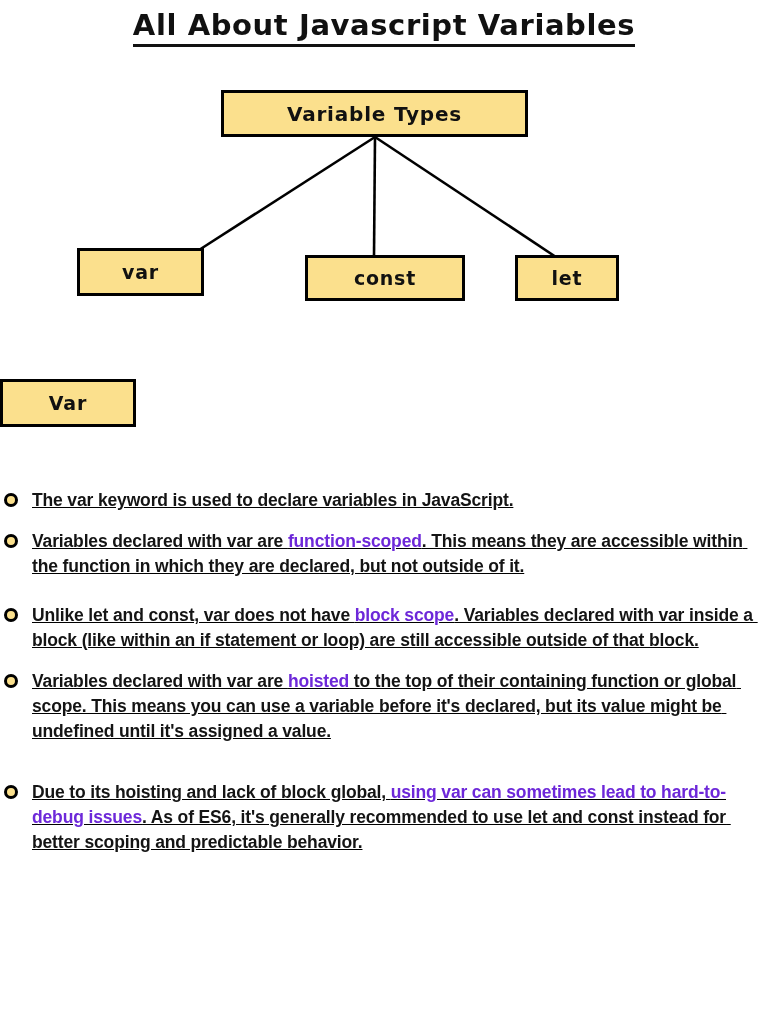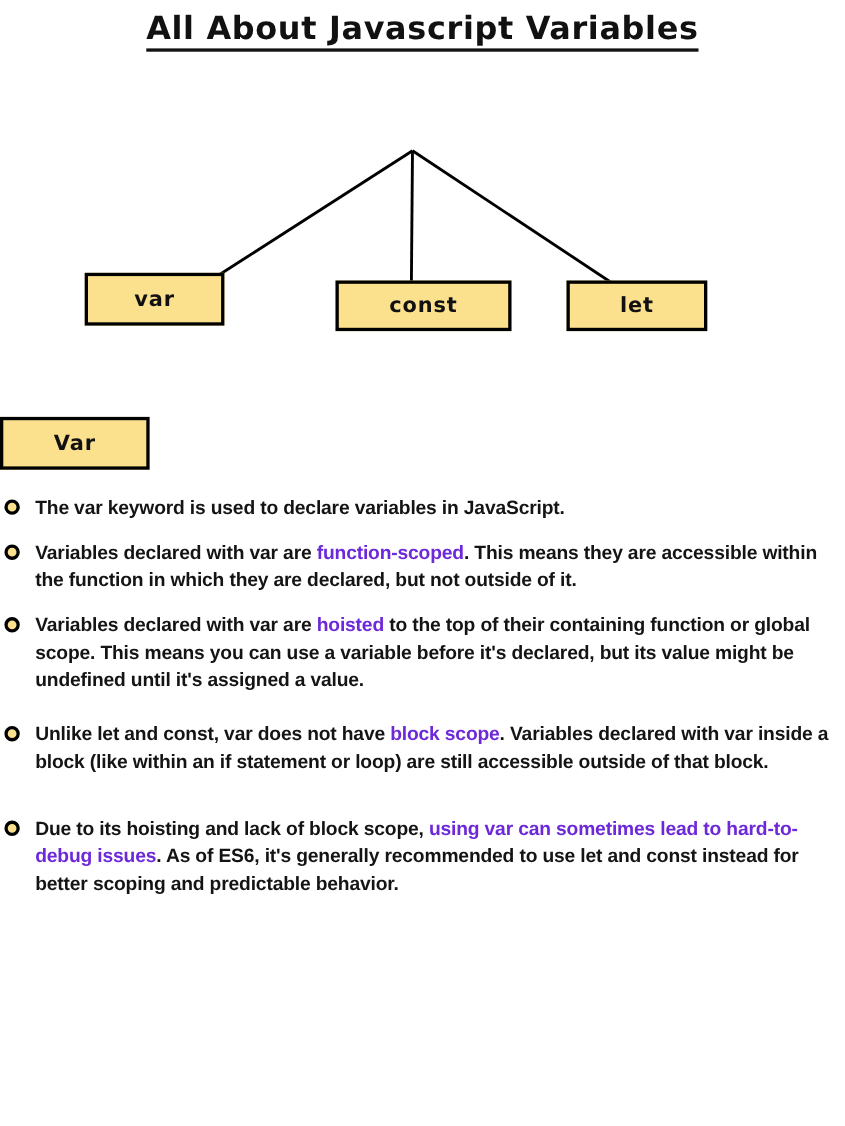--- a/index.html
+++ b/index.html
@@ -82,21 +82,21 @@
   }
   #node-const {
     left: 305px;
     top: 255px;
     width: 160px;
     height: 46px;
   }
   #node-let {
     left: 515px;
     top: 255px;
-    width: 128px;
+    width: 104px;
     height: 46px;
     text-align: right;
   }
 
   
   #section-box {
     position: absolute;
     left: 0px;
     top: 379px;
     width: 136px;
@@ -111,22 +111,23 @@
     font-size: 19px;
     font-weight: bold;
     letter-spacing: 0.8px;
     color: #111111;
   }
 
   
   .bullet-list {
     position: absolute;
     left: 0px;
-    top: 449px;
-    width: 768px;
+    top: 488px;
+    width: 768px;
+    text-decoration: underline;
   }
   .bullet-item {
     position: relative;
     padding-left: 32px;
     margin-bottom: 16px;
   }
   .bullet-marker {
     position: absolute;
     left: 4px;
     top: 5px;
@@ -176,20 +177,23 @@
 
     <svg class="diagram-svg" viewBox="0 0 768 330">
 
       <line x1="375" y1="137" x2="199" y2="250" stroke="#000000" stroke-width="2.6"></line>
 
       <line x1="375" y1="137" x2="374" y2="256" stroke="#000000" stroke-width="2.6"></line>
 
       <line x1="375" y1="137" x2="556" y2="257" stroke="#000000" stroke-width="2.6"></line>
     </svg>
 
+    <div class="node-box" id="node-root">
+      <span>Variable Types</span>
+    </div>
 
     <div class="node-box" id="node-var">
       <span>var</span>
     </div>
 
     <div class="node-box" id="node-const">
       <span>const</span>
     </div>
 
     <div class="node-box" id="node-let">
@@ -207,30 +211,30 @@
     <div class="bullet-item" id="bullet-1">
       <span class="bullet-marker"></span>
       <div class="bullet-text"><span>The var keyword is used to declare variables in JavaScript.</span></div>
     </div>
 
     <div class="bullet-item" id="bullet-2">
       <span class="bullet-marker"></span>
       <div class="bullet-text"><span>Variables declared with var are </span><span class="hl">function-scoped</span><span>. This means they are accessible within the function in which they are declared, but not outside of it.</span></div>
     </div>
 
+    <div class="bullet-item" id="bullet-4">
+      <span class="bullet-marker"></span>
+      <div class="bullet-text"><span>Unlike let and const, var does not have </span><span class="hl">block scope</span><span>. Variables declared with var inside a block (like within an if statement or loop) are still accessible outside of that block.</span></div>
+    </div>
+
     <div class="bullet-item" id="bullet-3">
       <span class="bullet-marker"></span>
       <div class="bullet-text"><span>Variables declared with var are </span><span class="hl">hoisted</span><span> to the top of their containing function or global scope. This means you can use a variable before it's declared, but its value might be undefined until it's assigned a value.</span></div>
     </div>
 
-    <div class="bullet-item" id="bullet-4">
-      <span class="bullet-marker"></span>
-      <div class="bullet-text"><span>Unlike let and const, var does not have </span><span class="hl">block scope</span><span>. Variables declared with var inside a block (like within an if statement or loop) are still accessible outside of that block.</span></div>
-    </div>
-
     <div class="bullet-item" id="bullet-5">
       <span class="bullet-marker"></span>
-      <div class="bullet-text"><span>Due to its hoisting and lack of block scope, </span><span class="hl">using var can sometimes lead to hard-to-debug issues</span><span>. As of ES6, it's generally recommended to use let and const instead for better scoping and predictable behavior.</span></div>
+      <div class="bullet-text"><span>Due to its hoisting and lack of block global, </span><span class="hl">using var can sometimes lead to hard-to-debug issues</span><span>. As of ES6, it's generally recommended to use let and const instead for better scoping and predictable behavior.</span></div>
     </div>
 
   </div>
 
 </div>
 
 </body></html>

